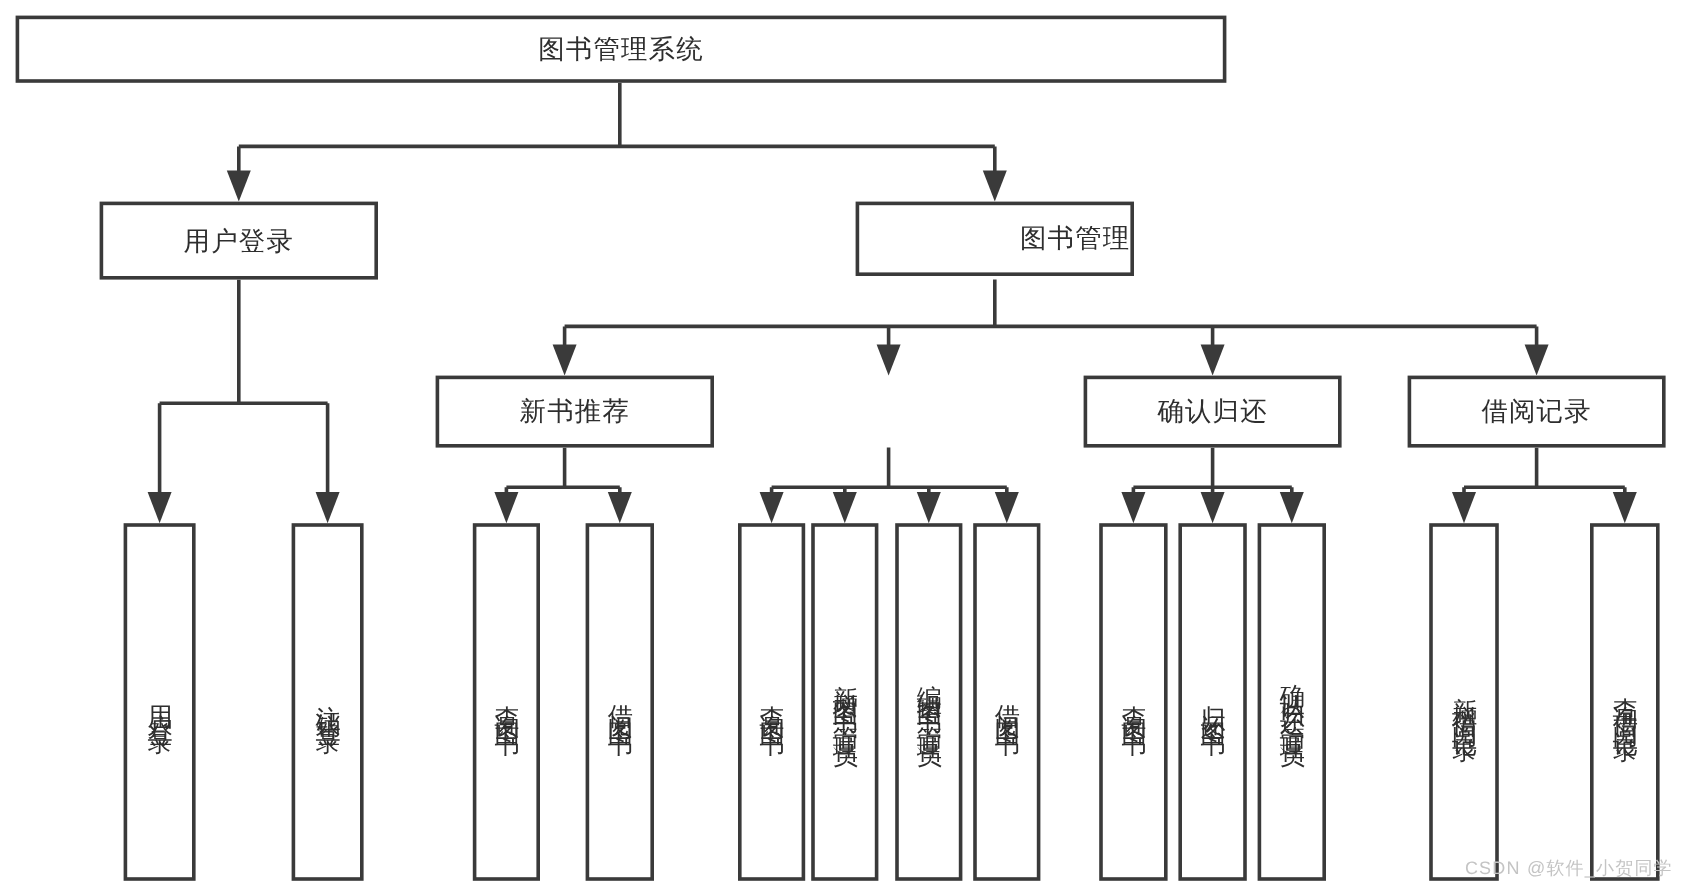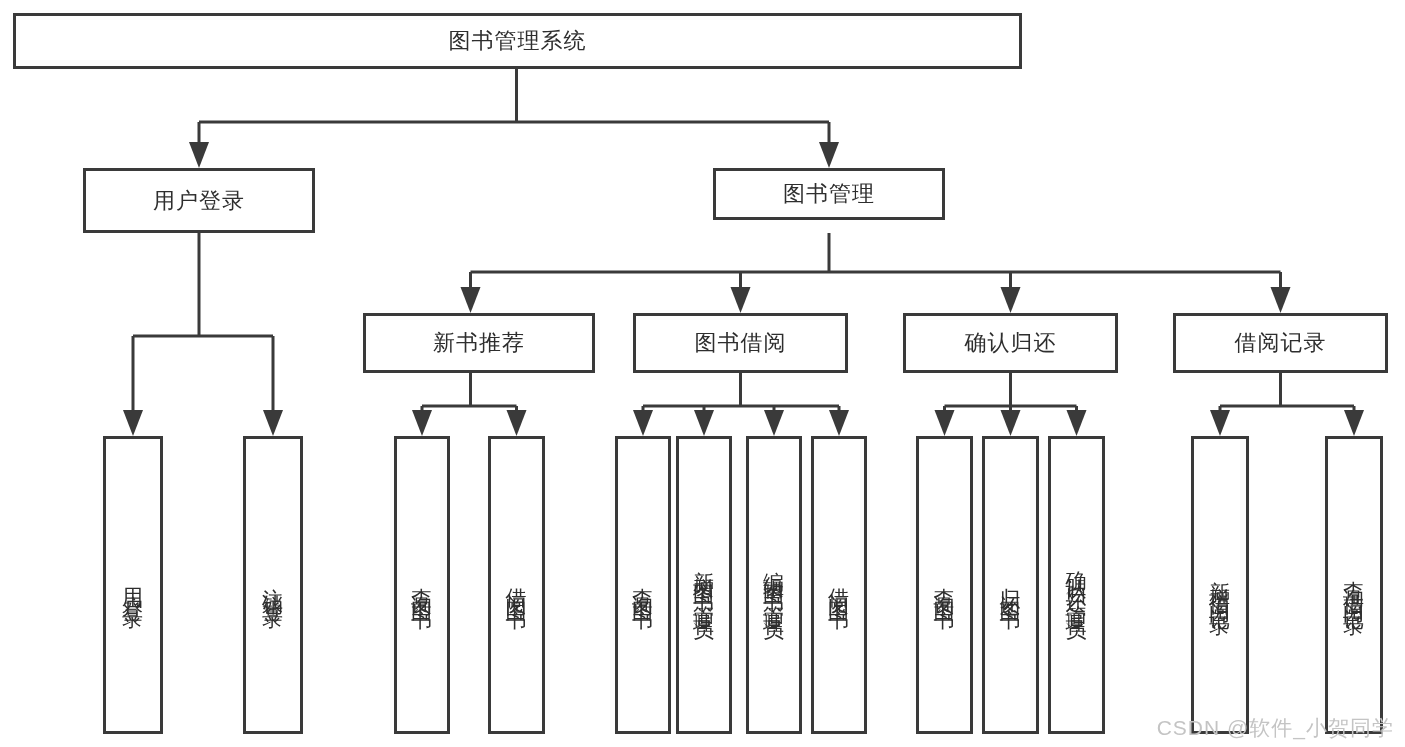--- a/index.html
+++ b/index.html
@@ -47,21 +47,21 @@
     text-orientation: upright;
     font-size: 21px;
     letter-spacing: 7px;
     line-height: 1;
     white-space: nowrap;
   }
   .watermark {
     position: absolute;
     right: 11px;
     top: 714px;
-    font-size: 21px;
+    font-size: 15px;
     color: var(--watermark);
     letter-spacing: 1px;
     z-index: 10;
     white-space: nowrap;
   }
 </style>
 </head>
 <body>
 
 <div class="canvas">
@@ -116,29 +116,26 @@
     </g>
   </svg>
 
   <div class="node" style="left:13px; top:13px; width:1009px; height:56px;">
     <span class="lbl">图书管理系统</span>
   </div>
 
   <div class="node" style="left:83px; top:168px; width:232px; height:65px;">
     <span class="lbl">用户登录</span>
   </div>
-  <div class="node" style="left:713px; top:168px; width:232px; height:52px;">
+  <div class="node" style="left:713px; top:168px; width:232px; height:62px;justify-content:flex-end;">
     <span class="lbl">图书管理</span>
   </div>
 
   <div class="node" style="left:363px; top:313px; width:232px; height:60px;">
     <span class="lbl">新书推荐</span>
-  </div>
-  <div class="node" style="left:633px; top:313px; width:215px; height:60px;">
-    <span class="lbl">图书借阅</span>
   </div>
   <div class="node" style="left:903px; top:313px; width:215px; height:60px;">
     <span class="lbl">确认归还</span>
   </div>
   <div class="node" style="left:1173px; top:313px; width:215px; height:60px;">
     <span class="lbl">借阅记录</span>
   </div>
 
   <div class="node leaf" style="left:103px; top:436px; width:60px; height:298px;">
     <span class="lbl">用户登录</span>

